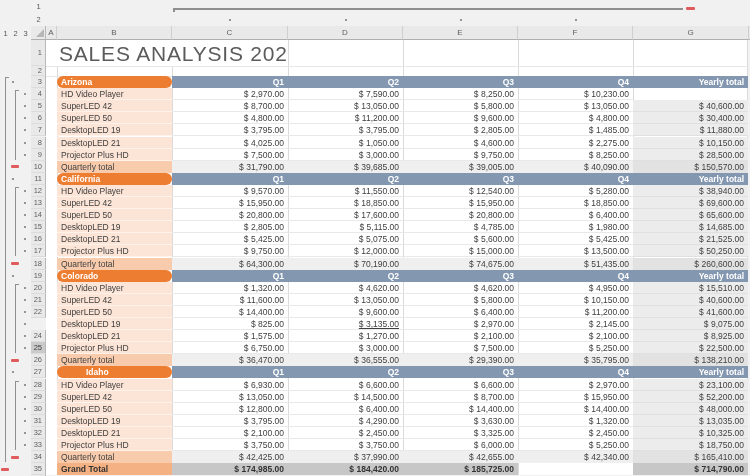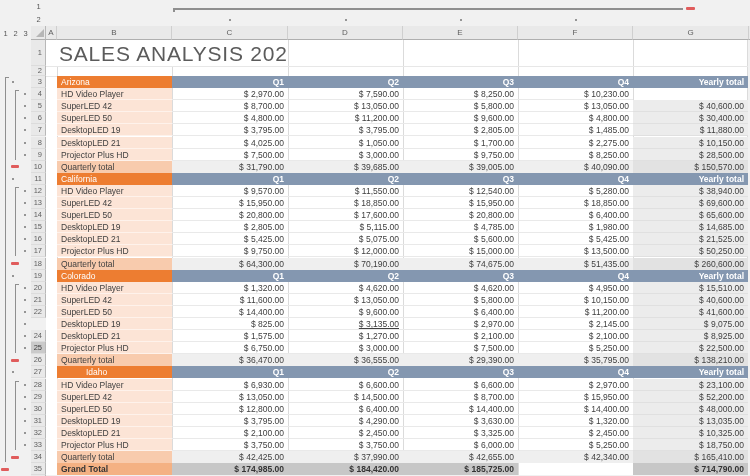--- a/index.html
+++ b/index.html
@@ -9,21 +9,21 @@
     font-family:"Liberation Sans",sans-serif;
     -webkit-font-smoothing:antialiased;
   }
   .abs{position:absolute;box-sizing:border-box;}
   .cell{
     position:absolute;box-sizing:border-box;
     font-size:8.5px;color:#404040;white-space:nowrap;overflow:hidden;
   }
   .left{text-align:left;padding-left:4px;}
   .right{text-align:right;padding-right:4px;}
-  .state{background:var(--orange);color:#FFFFFF;font-weight:normal;}
+  .state{background:var(--orange);color:#FFFFFF;font-weight:bold;border-radius:6px;}
   .qhdr{background:var(--blue);color:#FFFFFF;font-weight:bold;}
   .pname{background:var(--peach);border-bottom:1px solid rgba(255,255,255,0.5);}
   .pval{border-bottom:1px solid #E9E9E9;}
   .pyearly{background:#ECECEC;border-bottom:1px solid #E0E0E0;}
   .qtname{background:var(--peach_dark);}
   .qtval{background:#EFEFEF;}
   .qtyearly{background:#E2E2E2;}
   .gtname{background:var(--grand_orange);font-weight:bold;color:#333;}
   .gtval{background:#C7C7C7;font-weight:bold;color:#333;}
   .title{
@@ -99,21 +99,21 @@
       <div class="cell right pyearly" style="left: 633px; top: 112.3px; width: 115px; height: 12.1px; line-height: 12.6px;">$ 30,400.00</div>
       <div class="cell left pname" style="left: 57px; top: 124.4px; width: 115px; height: 12.1px; line-height: 12.6px;">DesktopLED 19</div>
       <div class="cell right pval" style="left: 172px; top: 124.4px; width: 116px; height: 12.1px; line-height: 12.6px;">$ 3,795.00</div>
       <div class="cell right pval" style="left: 288px; top: 124.4px; width: 115px; height: 12.1px; line-height: 12.6px;">$ 3,795.00</div>
       <div class="cell right pval" style="left: 403px; top: 124.4px; width: 115px; height: 12.1px; line-height: 12.6px;">$ 2,805.00</div>
       <div class="cell right pval" style="left: 518px; top: 124.4px; width: 115px; height: 12.1px; line-height: 12.6px;">$ 1,485.00</div>
       <div class="cell right pyearly" style="left: 633px; top: 124.4px; width: 115px; height: 12.1px; line-height: 12.6px;">$ 11,880.00</div>
       <div class="cell left pname" style="left: 57px; top: 136.5px; width: 115px; height: 12.1px; line-height: 12.6px;">DesktopLED 21</div>
       <div class="cell right pval" style="left: 172px; top: 136.5px; width: 116px; height: 12.1px; line-height: 12.6px;">$ 4,025.00</div>
       <div class="cell right pval" style="left: 288px; top: 136.5px; width: 115px; height: 12.1px; line-height: 12.6px;">$ 1,050.00</div>
-      <div class="cell right pval" style="left: 403px; top: 136.5px; width: 115px; height: 12.1px; line-height: 12.6px;">$ 1,700.00</div>
+      <div class="cell right pval" style="left: 403px; top: 136.5px; width: 115px; height: 12.1px; line-height: 12.6px;">$ 4,600.00</div>
       <div class="cell right pval" style="left: 518px; top: 136.5px; width: 115px; height: 12.1px; line-height: 12.6px;">$ 2,275.00</div>
       <div class="cell right pyearly" style="left: 633px; top: 136.5px; width: 115px; height: 12.1px; line-height: 12.6px;">$ 10,150.00</div>
       <div class="cell left pname" style="left: 57px; top: 148.6px; width: 115px; height: 12.1px; line-height: 12.6px;">Projector Plus HD</div>
       <div class="cell right pval" style="left: 172px; top: 148.6px; width: 116px; height: 12.1px; line-height: 12.6px;">$ 7,500.00</div>
       <div class="cell right pval" style="left: 288px; top: 148.6px; width: 115px; height: 12.1px; line-height: 12.6px;">$ 3,000.00</div>
       <div class="cell right pval" style="left: 403px; top: 148.6px; width: 115px; height: 12.1px; line-height: 12.6px;">$ 9,750.00</div>
       <div class="cell right pval" style="left: 518px; top: 148.6px; width: 115px; height: 12.1px; line-height: 12.6px;">$ 8,250.00</div>
       <div class="cell right pyearly" style="left: 633px; top: 148.6px; width: 115px; height: 12.1px; line-height: 12.6px;">$ 28,500.00</div>
       <div class="cell left qtname" style="left: 57px; top: 160.7px; width: 115px; height: 12.1px; line-height: 12.6px;">Quarterly total</div>
       <div class="cell right qtval" style="left: 172px; top: 160.7px; width: 116px; height: 12.1px; line-height: 12.6px;">$ 31,790.00</div>

